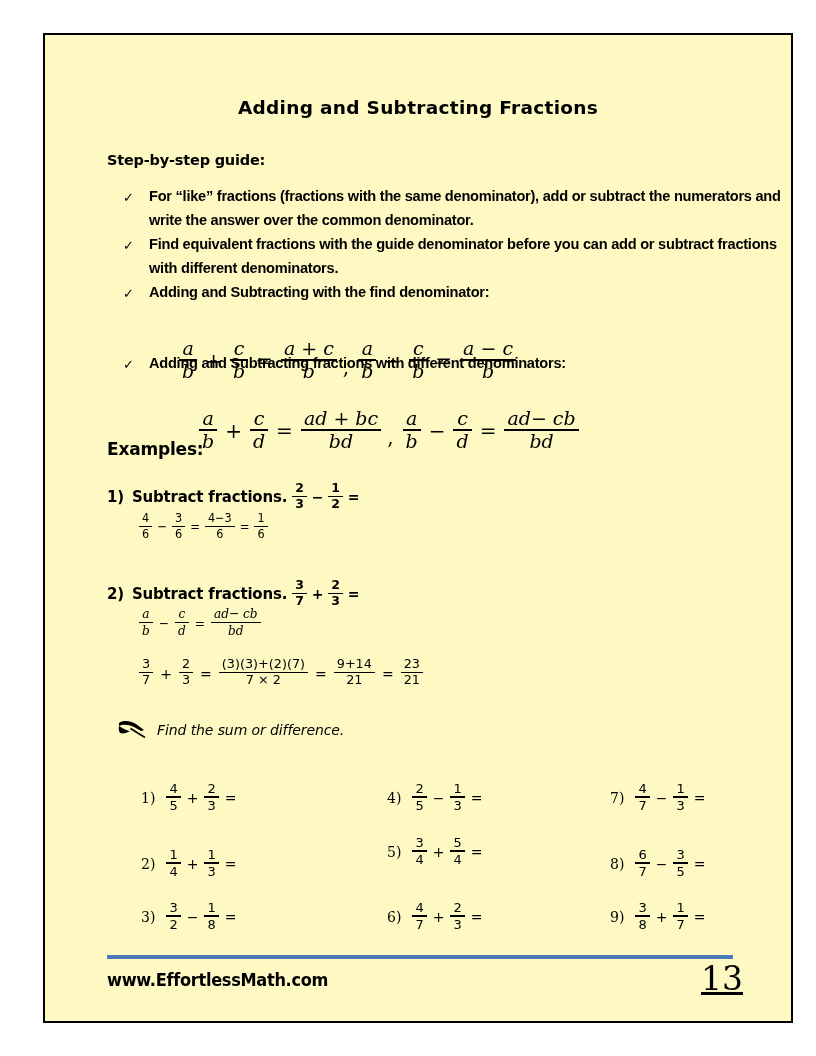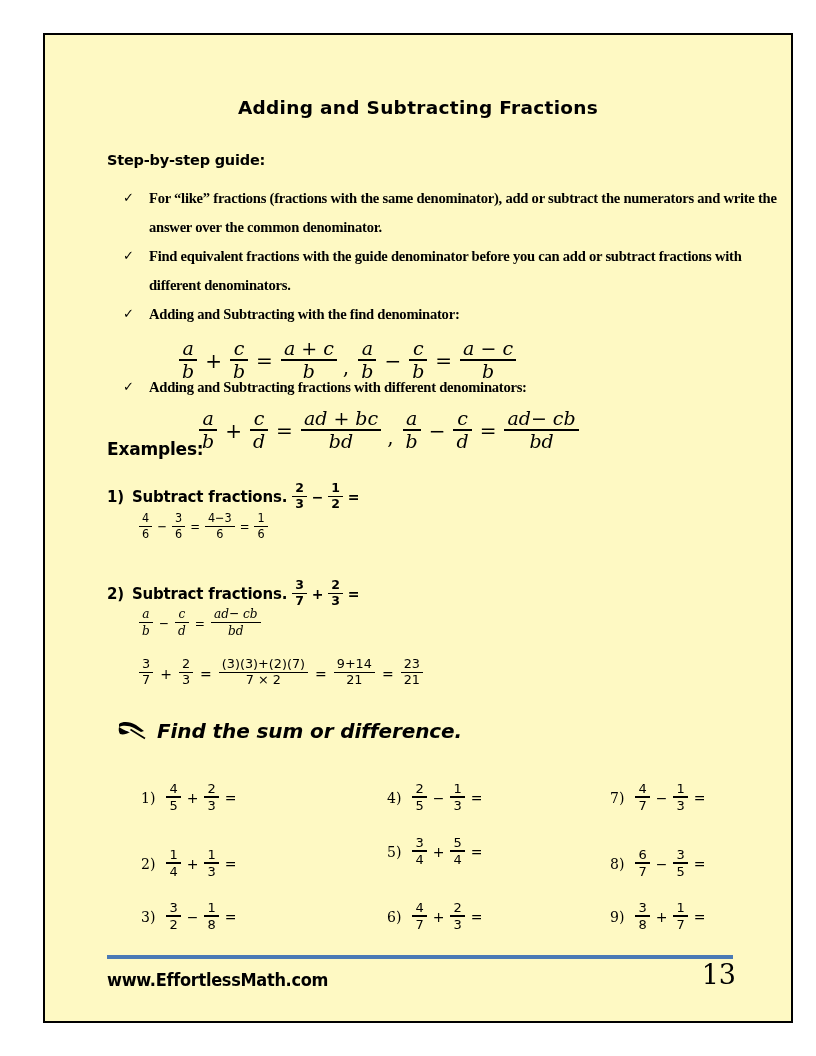--- a/index.html
+++ b/index.html
@@ -79,22 +79,22 @@
     flex: 0 0 26px;
     font-family: "DejaVu Sans", sans-serif;
     font-size: 13px;
     font-weight: normal;
     line-height: 26px;
     padding-top: 1px;
   }
   .bullet-text {
     flex: 1 1 auto;
     font-size: 14.6px;
-    line-height: 29px;
-    font-family: Liberation Serif, serif;
+    line-height: 24px;
+    font-family: Liberation Sans, sans-serif;
     font-weight: bold;
     letter-spacing: -0.25px;
   }
 
   
   .frac {
     display: inline-flex;
     flex-direction: column;
     align-items: center;
     vertical-align: middle;
@@ -221,23 +221,23 @@
     align-items: center;
   }
   #quill-icon {
     width: 30px;
     height: 22px;
     margin-right: 10px;
     flex: 0 0 30px;
   }
   #ex-header-text {
     font-family: "DejaVu Sans", sans-serif;
-    font-weight: bold;
+    font-weight: normal;
     font-style: italic;
-    font-size: 20px;
+    font-size: 14px;
     letter-spacing: -0.1px;
   }
 
   
   #problems {
     position: absolute;
     left: 60px;
     top: 720px;
     width: 680px;
   }
@@ -270,24 +270,25 @@
     left: 62px;
     top: 934px;
     font-size: 18px;
     font-family: "DejaVu Sans Condensed", "Liberation Sans Narrow", "Liberation Sans", sans-serif;
     font-weight: bold;
     font-stretch: condensed;
     letter-spacing: -0.3px;
   }
   #footer-page {
     position: absolute;
-    right: 55px;
+    right: 48px;
     top: 924px;
-    font-size: 27px;
+    font-size: 33px;
     font-family: "DejaVu Serif", "Liberation Serif", serif;
+    text-decoration: underline;
   }
 </style>
 </head>
 <body>
 
 <div id="page-frame">
   <div id="page-inner">
 
     <div id="title">Adding and Subtracting Fractions</div>
 

